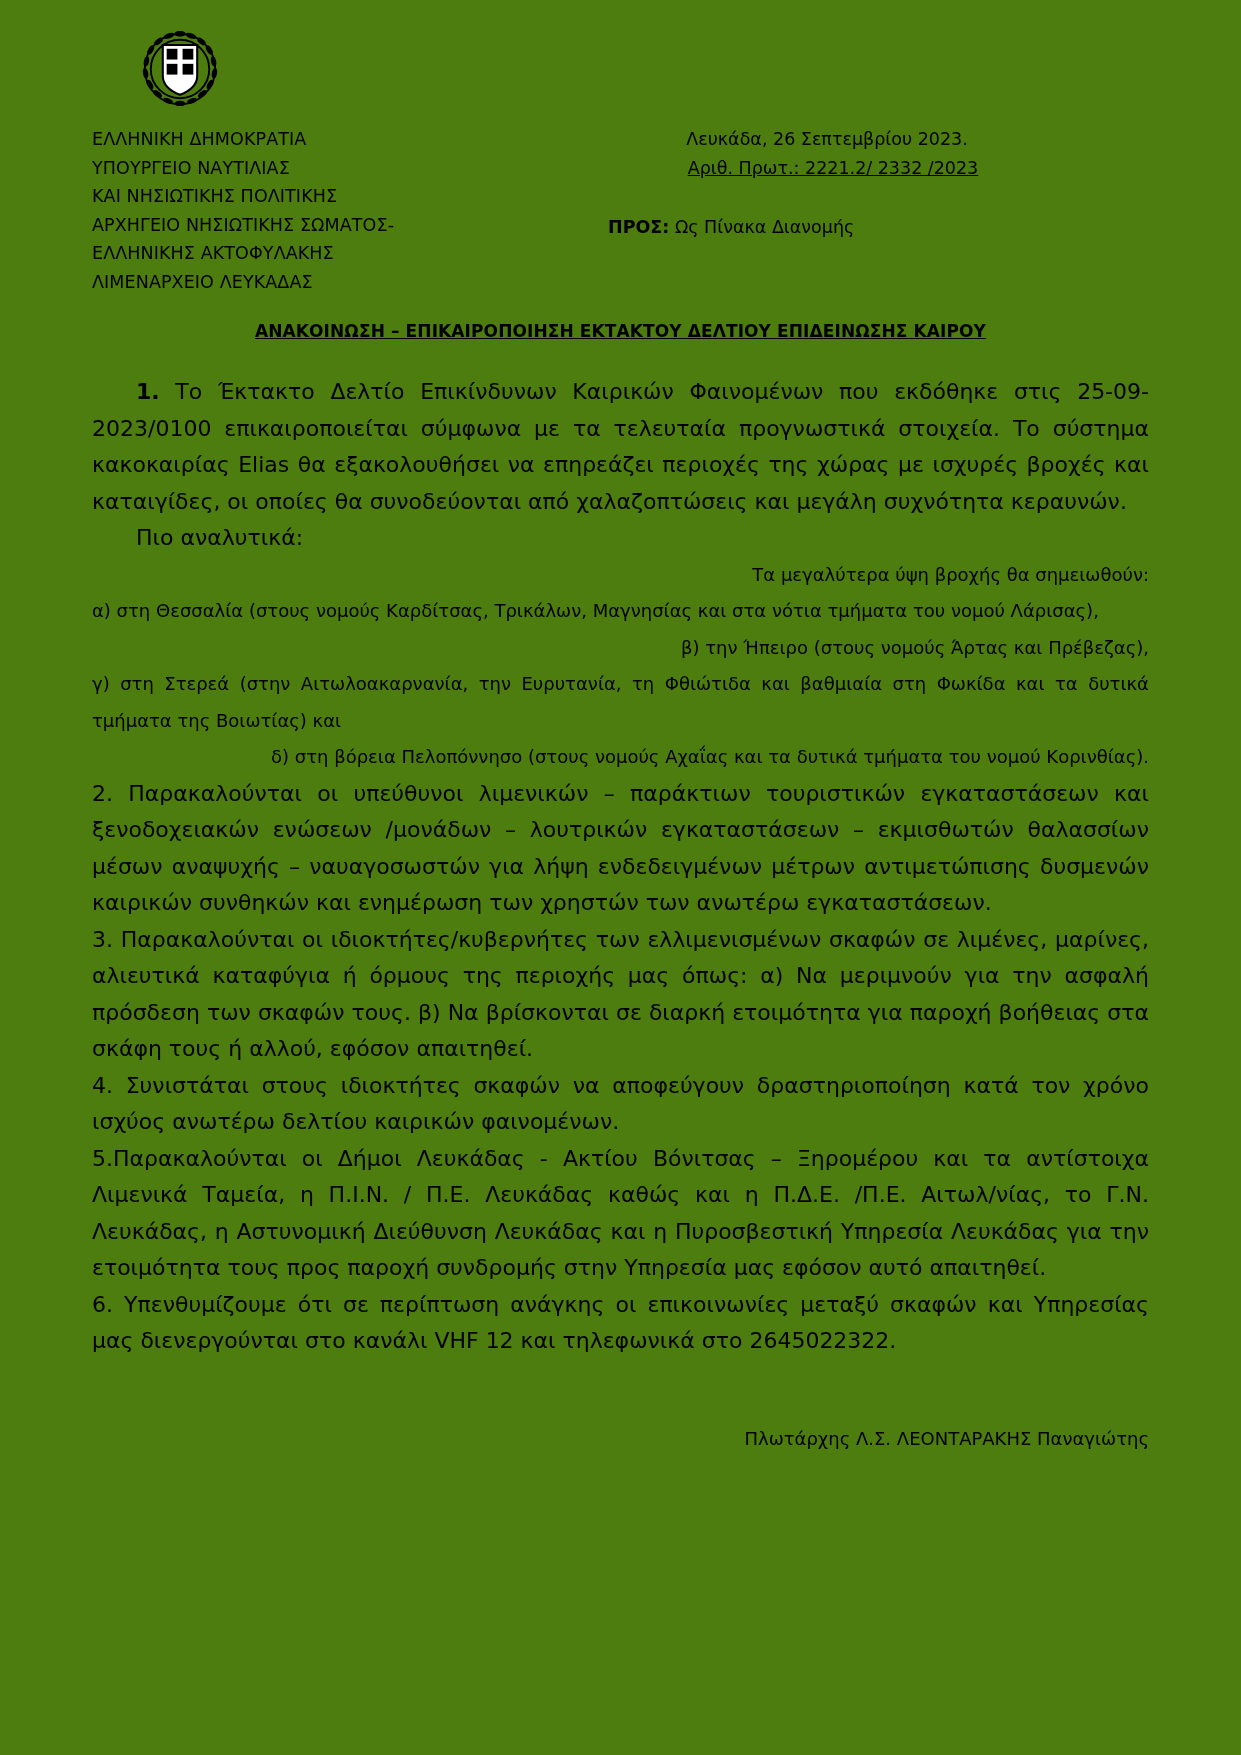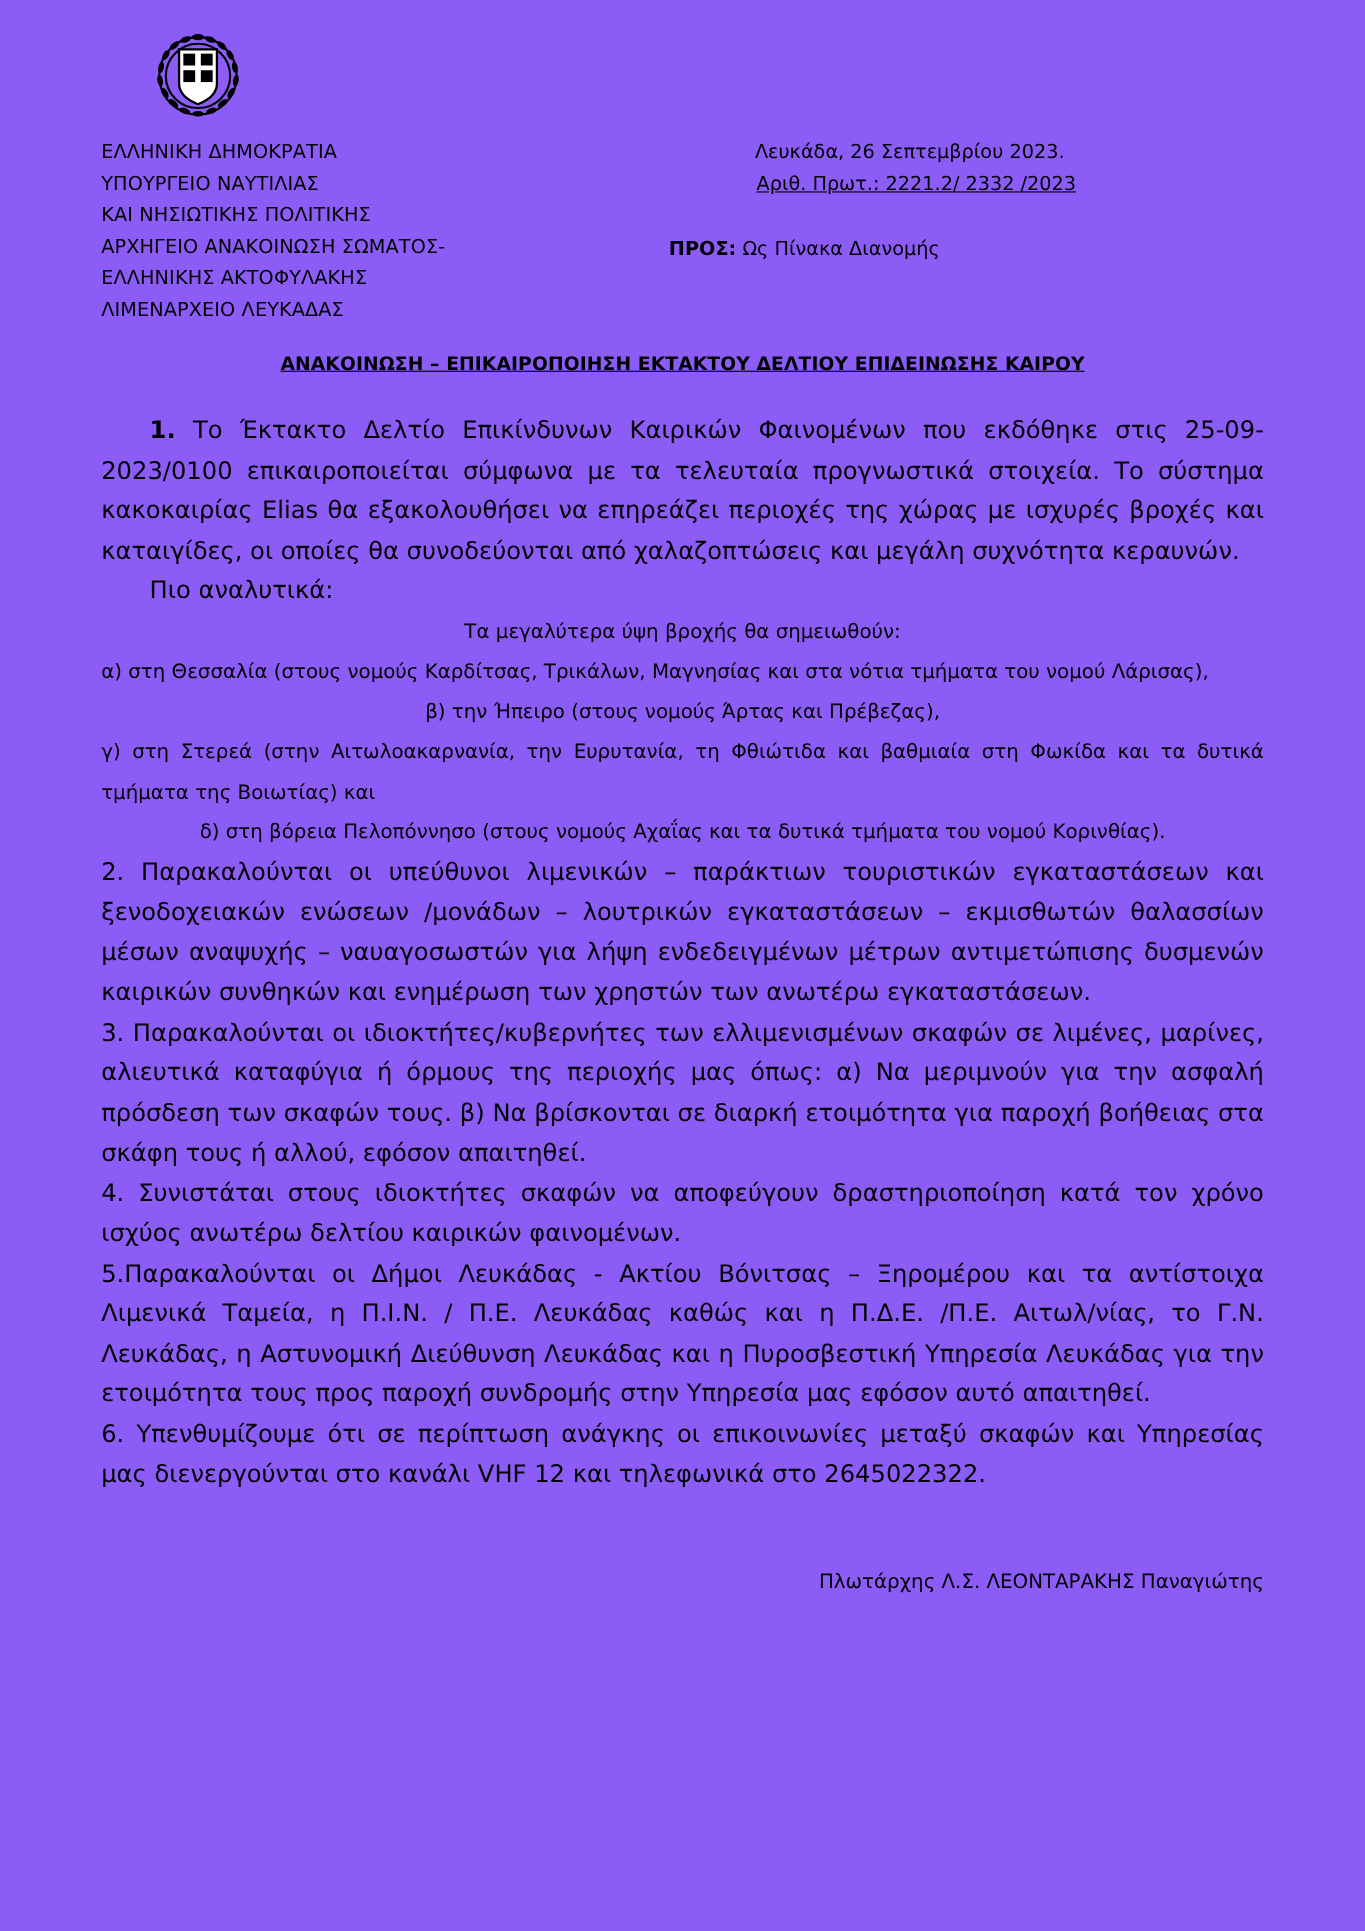--- a/index.html
+++ b/index.html
@@ -10,21 +10,21 @@
   }
   body {
     font-family: "DejaVu Sans", sans-serif;
     color: #000000;
   }
   .page {
     position: relative;
     width: 1241px;
     height: 1755px;
     margin: 0 auto;
-    background: #8b5cf6;
+    background: #4d7c0f;
     box-sizing: border-box;
     padding: 0;
     overflow: hidden;
   }
 
   
   .header {
     position: relative;
     padding-top: 26px;
     height: 280px;
@@ -92,21 +92,21 @@
     hyphens: none;
   }
   p.para.no-indent { text-indent: 0; }
   p.para.left { text-align: left; }
   .bold { font-weight: bold; }
 
   .detail-line {
     margin: 0;
     font-size: 18px;
     line-height: 36.5px;
-    text-align: center;
+    text-align: right;
     text-indent: 0;
   }
   .detail-line.wrap {
     text-align: justify;
     text-indent: 0;
   }
 
   
   .sign-title {
     margin: 34px 0 0 0;
@@ -170,21 +170,21 @@
           <rect x="34.5" y="44" width="12.5" height="12.5"></rect>
           <rect x="53" y="44" width="12.5" height="12.5"></rect>
         </g>
       </svg>
     </div>
 
     <div class="org-block">
       <span class="org-line">ΕΛΛΗΝΙΚΗ ΔΗΜΟΚΡΑΤΙΑ</span>
       <span class="org-line">ΥΠΟΥΡΓΕΙΟ ΝΑΥΤΙΛΙΑΣ</span>
       <span class="org-line">ΚΑΙ ΝΗΣΙΩΤΙΚΗΣ ΠΟΛΙΤΙΚΗΣ</span>
-      <span class="org-line">ΑΡΧΗΓΕΙΟ ΑΝΑΚΟΙΝΩΣΗ ΣΩΜΑΤΟΣ-</span>
+      <span class="org-line">ΑΡΧΗΓΕΙΟ ΝΗΣΙΩΤΙΚΗΣ ΣΩΜΑΤΟΣ-</span>
       <span class="org-line">ΕΛΛΗΝΙΚΗΣ ΑΚΤΟΦΥΛΑΚΗΣ</span>
       <span class="org-line">ΛΙΜΕΝΑΡΧΕΙΟ ΛΕΥΚΑΔΑΣ</span>
     </div>
 
     <div class="right-block">
       <span class="place-date">Λευκάδα,  26  Σεπτεμβρίου 2023.</span>
       <span class="protocol">Αριθ. Πρωτ.: 2221.2/  2332   /2023</span>
       <span class="recipient">
         <span class="lbl">ΠΡΟΣ:</span>
         <span>Ως Πίνακα Διανομής</span>

